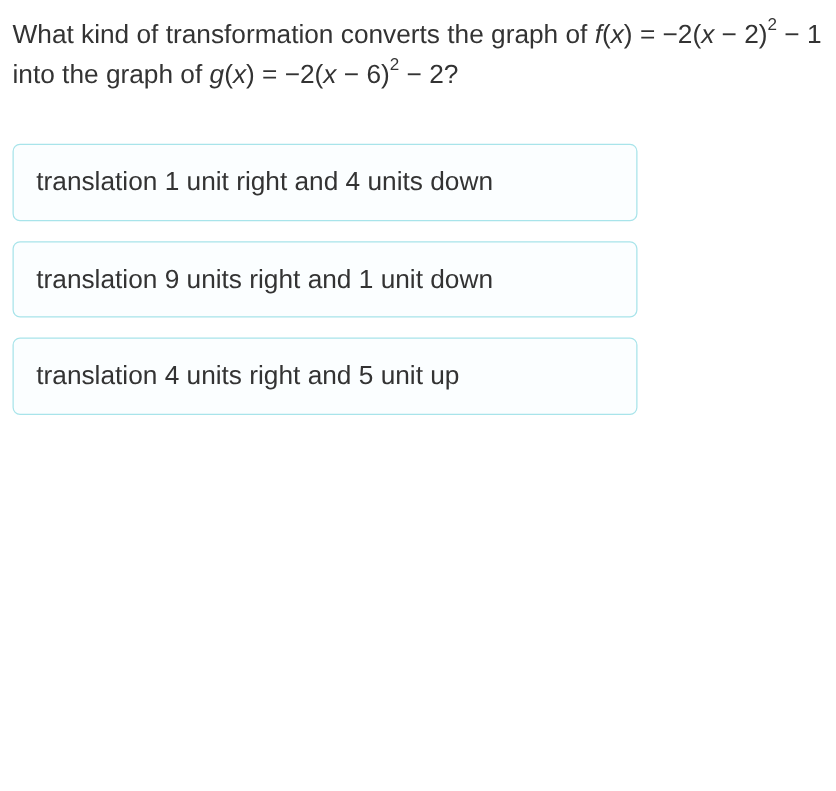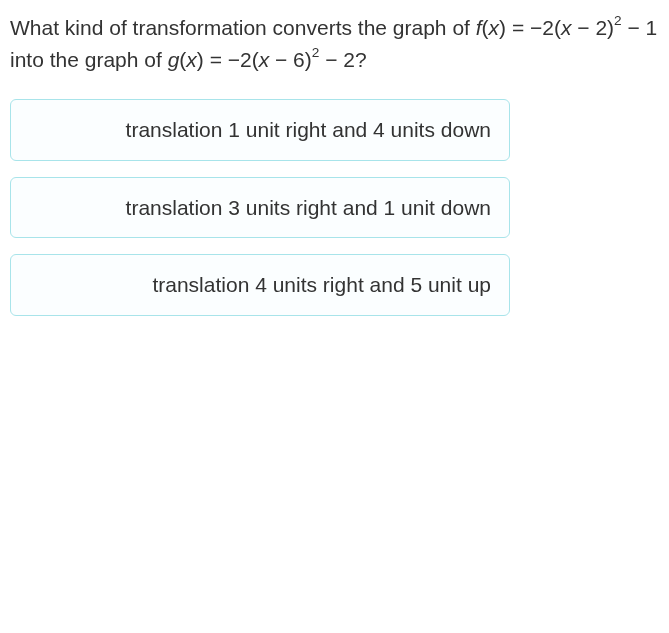--- a/index.html
+++ b/index.html
@@ -6,21 +6,21 @@
   body {
     font-family: Verdana, Geneva, sans-serif;
     font-size: 21px;
     color: #333333;
     background: #ffffff;
     padding: 12px 10px;
     width: 669px;
     line-height: 1.5;
   }
   .question {
-    margin-bottom: 24px;
+    margin-bottom: 40px;
   }
   .question .fn { font-style: italic; }
   .sup {
     font-size: 0.65em;
     vertical-align: super;
     position: relative;
     top: -2px;
   }
   .options {
     display: flex;
@@ -29,33 +29,32 @@
   }
   .option {
     border: 1px solid #a8e4ea;
     background: #fbfeff;
     border-radius: 6px;
     padding: 14px 18px;
     cursor: pointer;
     font-size: 21px;
     color: #333333;
     max-width: 500px;
-    text-align: right;
   }
 </style>
 </head>
 <body>
 
 <div class="question">
   <span>What kind of transformation converts the graph of </span><span class="fn">f</span><span>(</span><span class="fn">x</span><span>) = −2(</span><span class="fn">x</span><span> − 2)</span><span class="sup">2</span><span> − 1 into the graph of </span><span class="fn">g</span><span>(</span><span class="fn">x</span><span>) = −2(</span><span class="fn">x</span><span> − 6)</span><span class="sup">2</span><span> − 2?</span>
 </div>
 
 <div class="options">
   <div class="option">
     <span>translation 1 unit right and 4 units down</span>
   </div>
   <div class="option">
-    <span>translation 3 units right and 1 unit down</span>
+    <span>translation 9 units right and 1 unit down</span>
   </div>
   <div class="option">
     <span>translation 4 units right and 5 unit up</span>
   </div>
 </div>
 
 </body></html>

